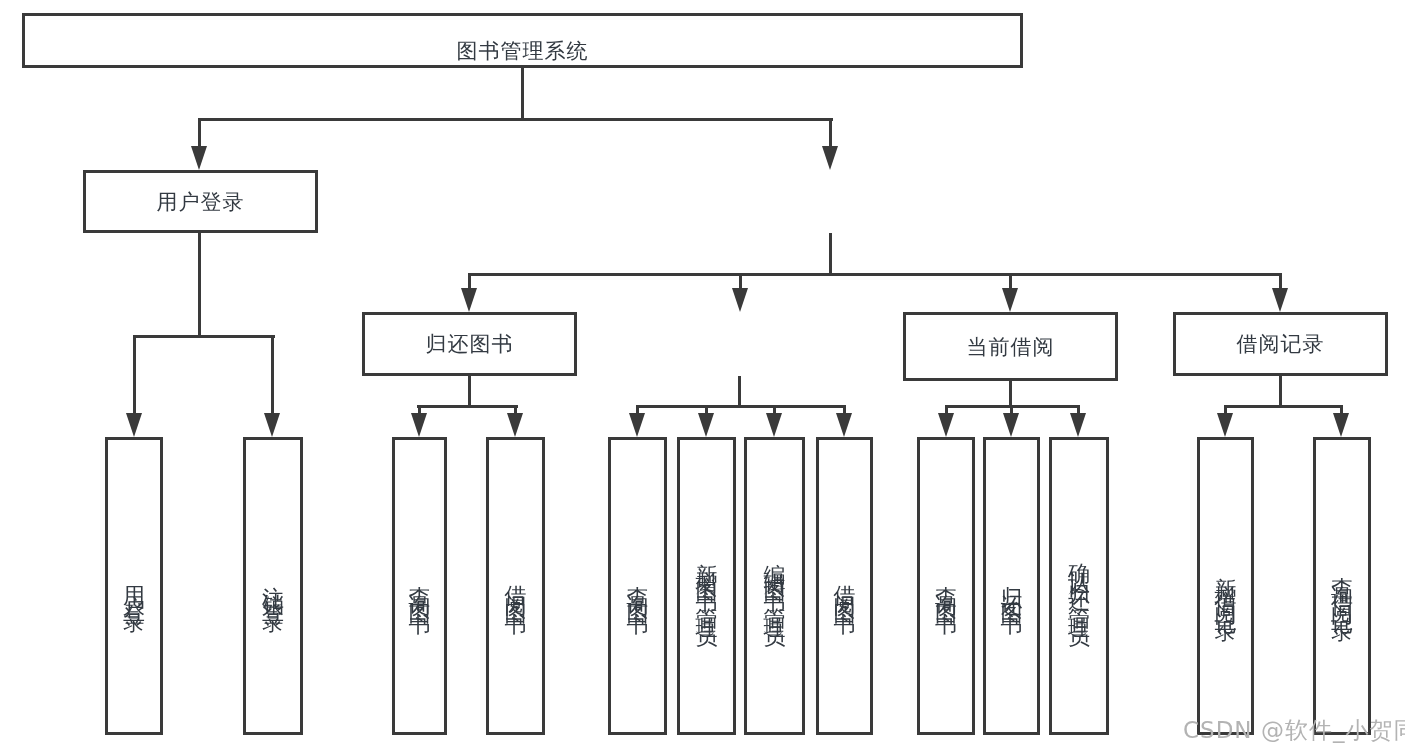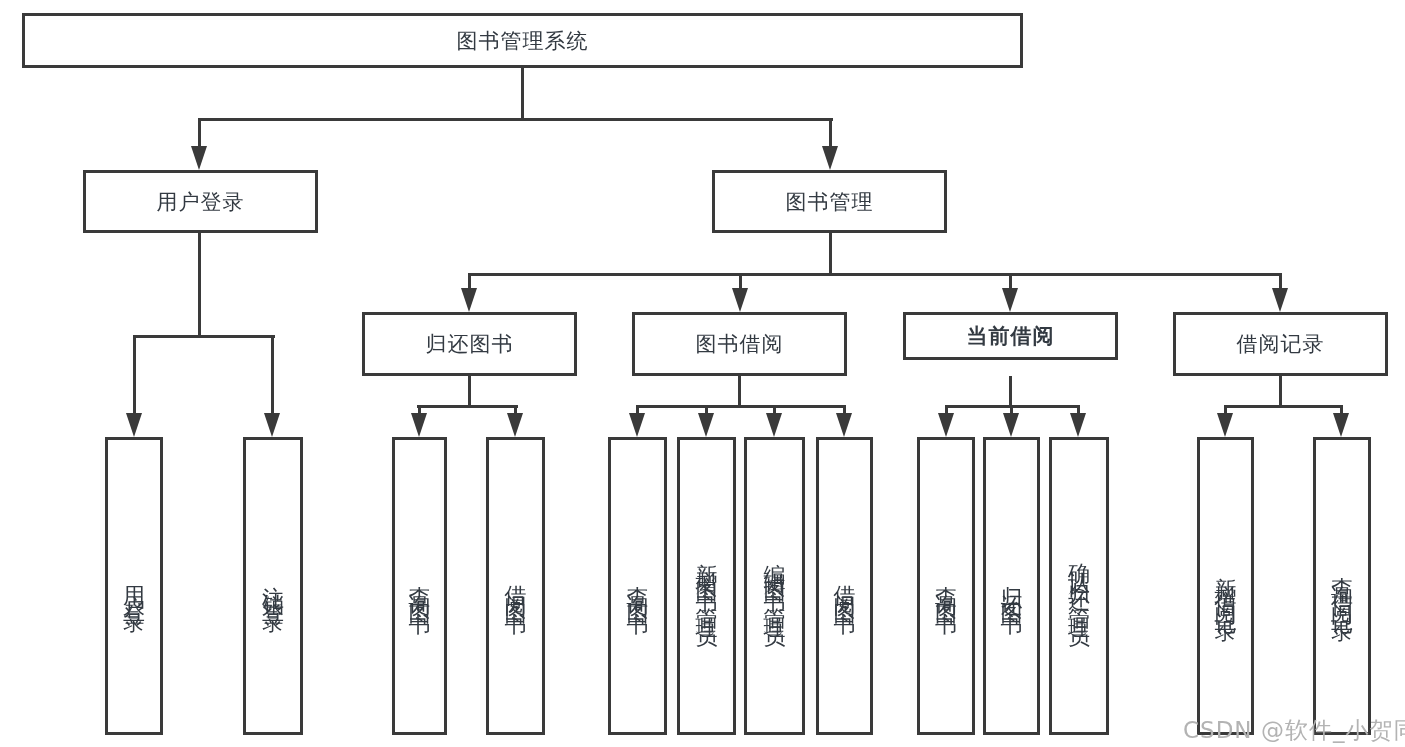--- a/index.html
+++ b/index.html
@@ -51,41 +51,35 @@
     letter-spacing:1px;
     z-index:3;
     white-space:nowrap;
   }
 </style>
 </head>
 <body>
 
 <div id="canvas">
 
-  <div class="box" style="left:22px;top:13px;width:1001px;height:55px;">
+  <div class="box" style="left:22px;top:13px;width:1001px;height:55px;align-items:flex-end;">
     <span>图书管理系统</span>
   </div>
 
   <div class="box" style="left:83px;top:170px;width:235px;height:63px;">
     <span>用户登录</span>
   </div>
 
-  <div class="box" style="left:712px;top:170px;width:235px;height:63px;">
-    <span>图书管理</span>
-  </div>
 
   <div class="box" style="left:362px;top:312px;width:215px;height:64px;">
     <span>归还图书</span>
   </div>
 
-  <div class="box" style="left:632px;top:312px;width:215px;height:64px;">
-    <span>图书借阅</span>
-  </div>
 
-  <div class="box" style="left:903px;top:312px;width:215px;height:48px;font-weight:bold;">
+  <div class="box" style="left:903px;top:312px;width:215px;height:69px;">
     <span>当前借阅</span>
   </div>
 
   <div class="box" style="left:1173px;top:312px;width:215px;height:64px;">
     <span>借阅记录</span>
   </div>
 
   <div class="box leaf" style="left:105px;top:437px;width:58px;height:298px;">
     <span class="vtext">用户登录</span>
   </div>

